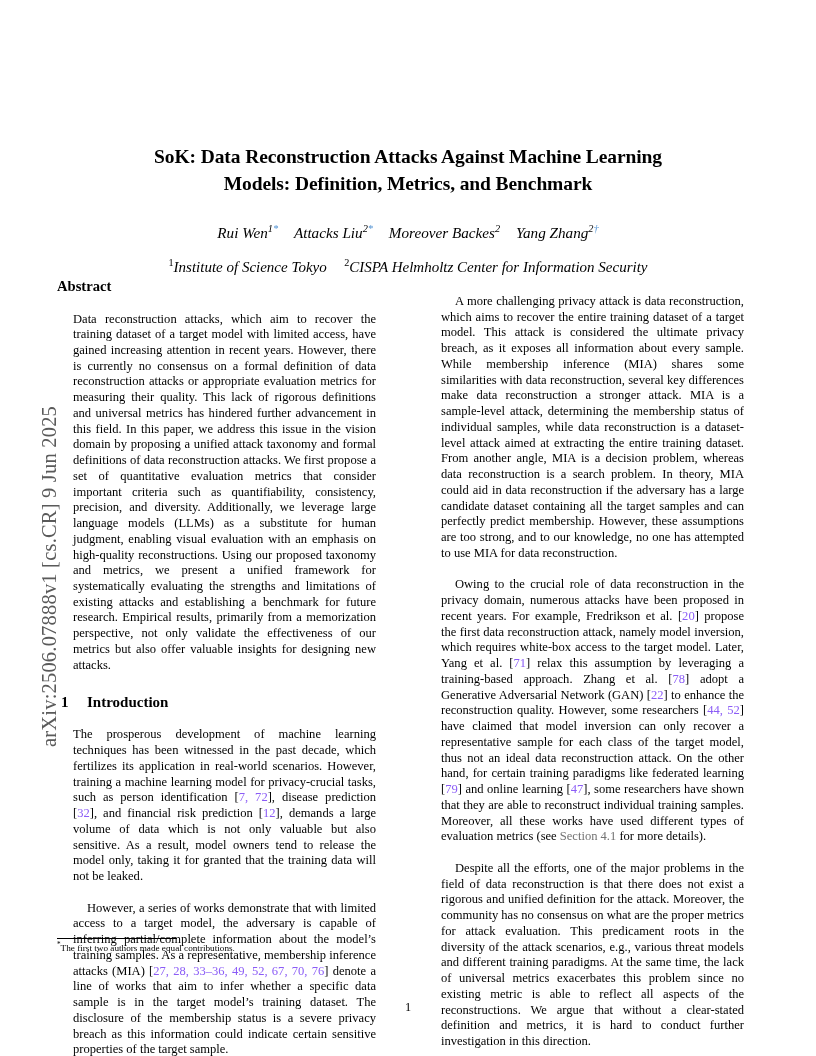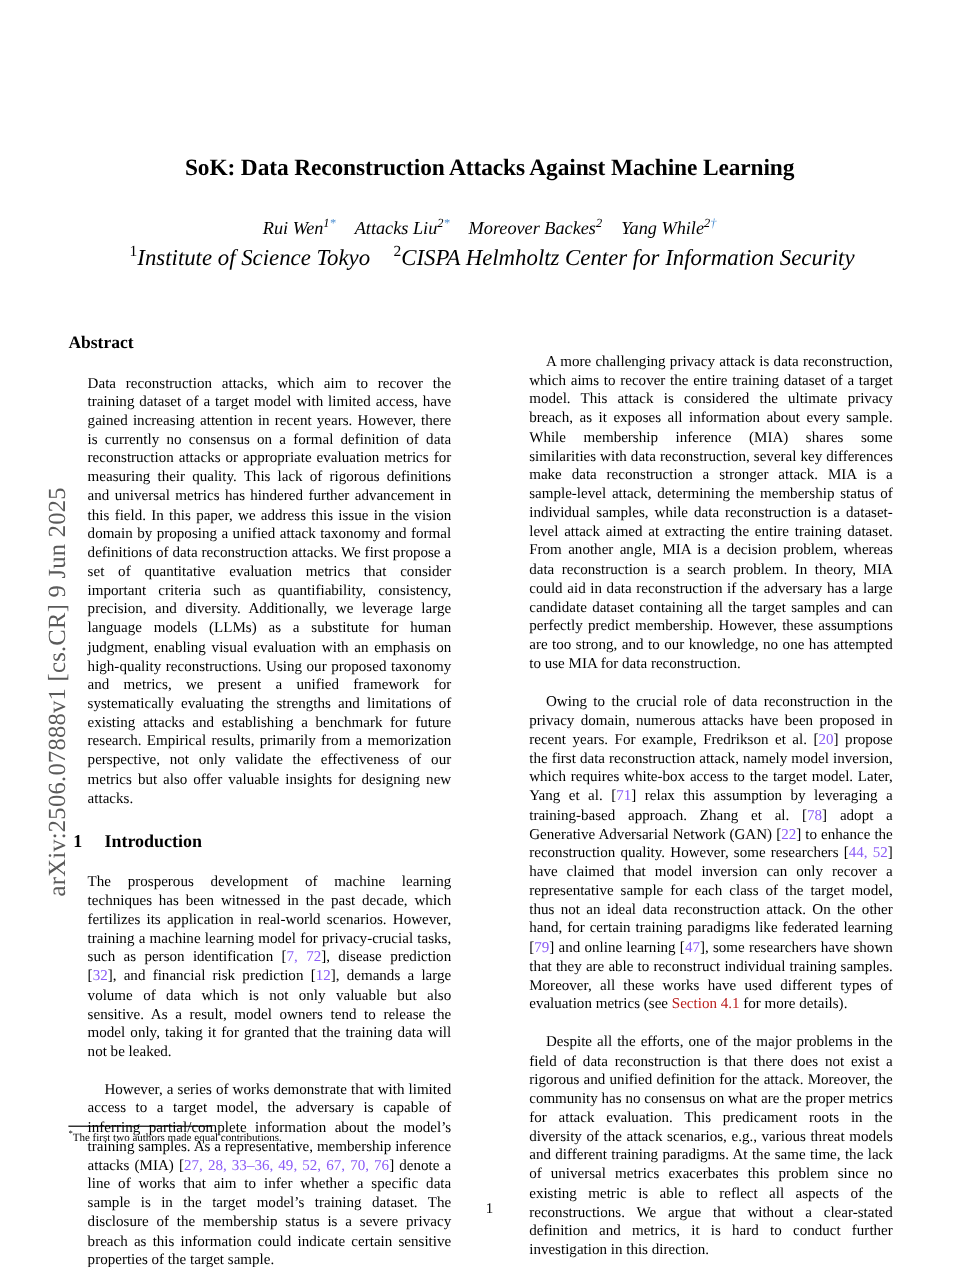--- a/index.html
+++ b/index.html
@@ -39,40 +39,40 @@
     left: 108px;
     top: 128px;
     width: 600px;
     text-align: center;
   }
   .paper-title {
     font-size: 19.5px;
     font-weight: bold;
     line-height: 1.37;
     letter-spacing: -0.1px;
-    margin: 0;
+    margin: 16px;
   }
   .paper-title .tline { display: block; }
 
   .authors {
     margin-top: 25px;
     font-size: 15.2px;
     line-height: 1.5;
     white-space: nowrap;
   }
   .author { margin: 14px 6px; font-style: italic; }
   .sup {
     font-size: 0.68em;
     vertical-align: super;
     line-height: 0;
   }
   .mark { color: #4d8fd1; }
   .affils {
-    margin-top: 2px;
-    font-size: 19px;
+    margin-top: 14px;
+    font-size: 15px;
     font-style: italic;
     white-space: nowrap;
   }
   .affils .sup { font-style: normal; }
   .affil-gap { display: inline-block; width: 10px; }
 
   
   .col {
     position: absolute;
     top: 278px;
@@ -101,21 +101,21 @@
   h2.numbered-head .num { display: inline-block; width: 26px; }
 
   p.para {
     margin: 16px;
     text-indent: 14px;
   }
   p.para.first { text-indent: 0; }
   p.para + p.para { margin-top: 0px; }
 
   .cite { color: #8b5cf6; }
-  .xref { color: #b91c1c; }
+  .xref { color: #737373; }
 
   
   .footnote-zone {
     position: absolute;
     left: 57px;
     top: 938px;
     width: 335px;
   }
   .footnote-rule {
     width: 120px;
@@ -147,27 +147,28 @@
 </head>
 <body>
 
 <div class="page">
 
   <div class="arxiv-stamp">arXiv:2506.07888v1  [cs.CR]  9 Jun 2025</div>
 
   <div class="title-block">
     <h1 class="paper-title">
       <span class="tline">SoK: Data Reconstruction Attacks Against Machine Learning</span>
+      <span class="tline">Models: Definition, Metrics, and Benchmark</span>
     </h1>
 
     <div class="authors">
       <span class="author"><span>Rui Wen</span><span class="sup">1</span><span class="sup mark">*</span></span>
       <span class="author"><span>Attacks Liu</span><span class="sup">2</span><span class="sup mark">*</span></span>
       <span class="author"><span>Moreover Backes</span><span class="sup">2</span></span>
-      <span class="author"><span>Yang While</span><span class="sup">2</span><span class="sup mark">†</span></span>
+      <span class="author"><span>Yang Zhang</span><span class="sup">2</span><span class="sup mark">†</span></span>
     </div>
 
     <div class="affils">
       <span><span class="sup">1</span><span>Institute of Science Tokyo</span></span>
       <span class="affil-gap"></span>
       <span><span class="sup">2</span><span>CISPA Helmholtz Center for Information Security</span></span>
     </div>
   </div>
 
   <div class="col col-left">

